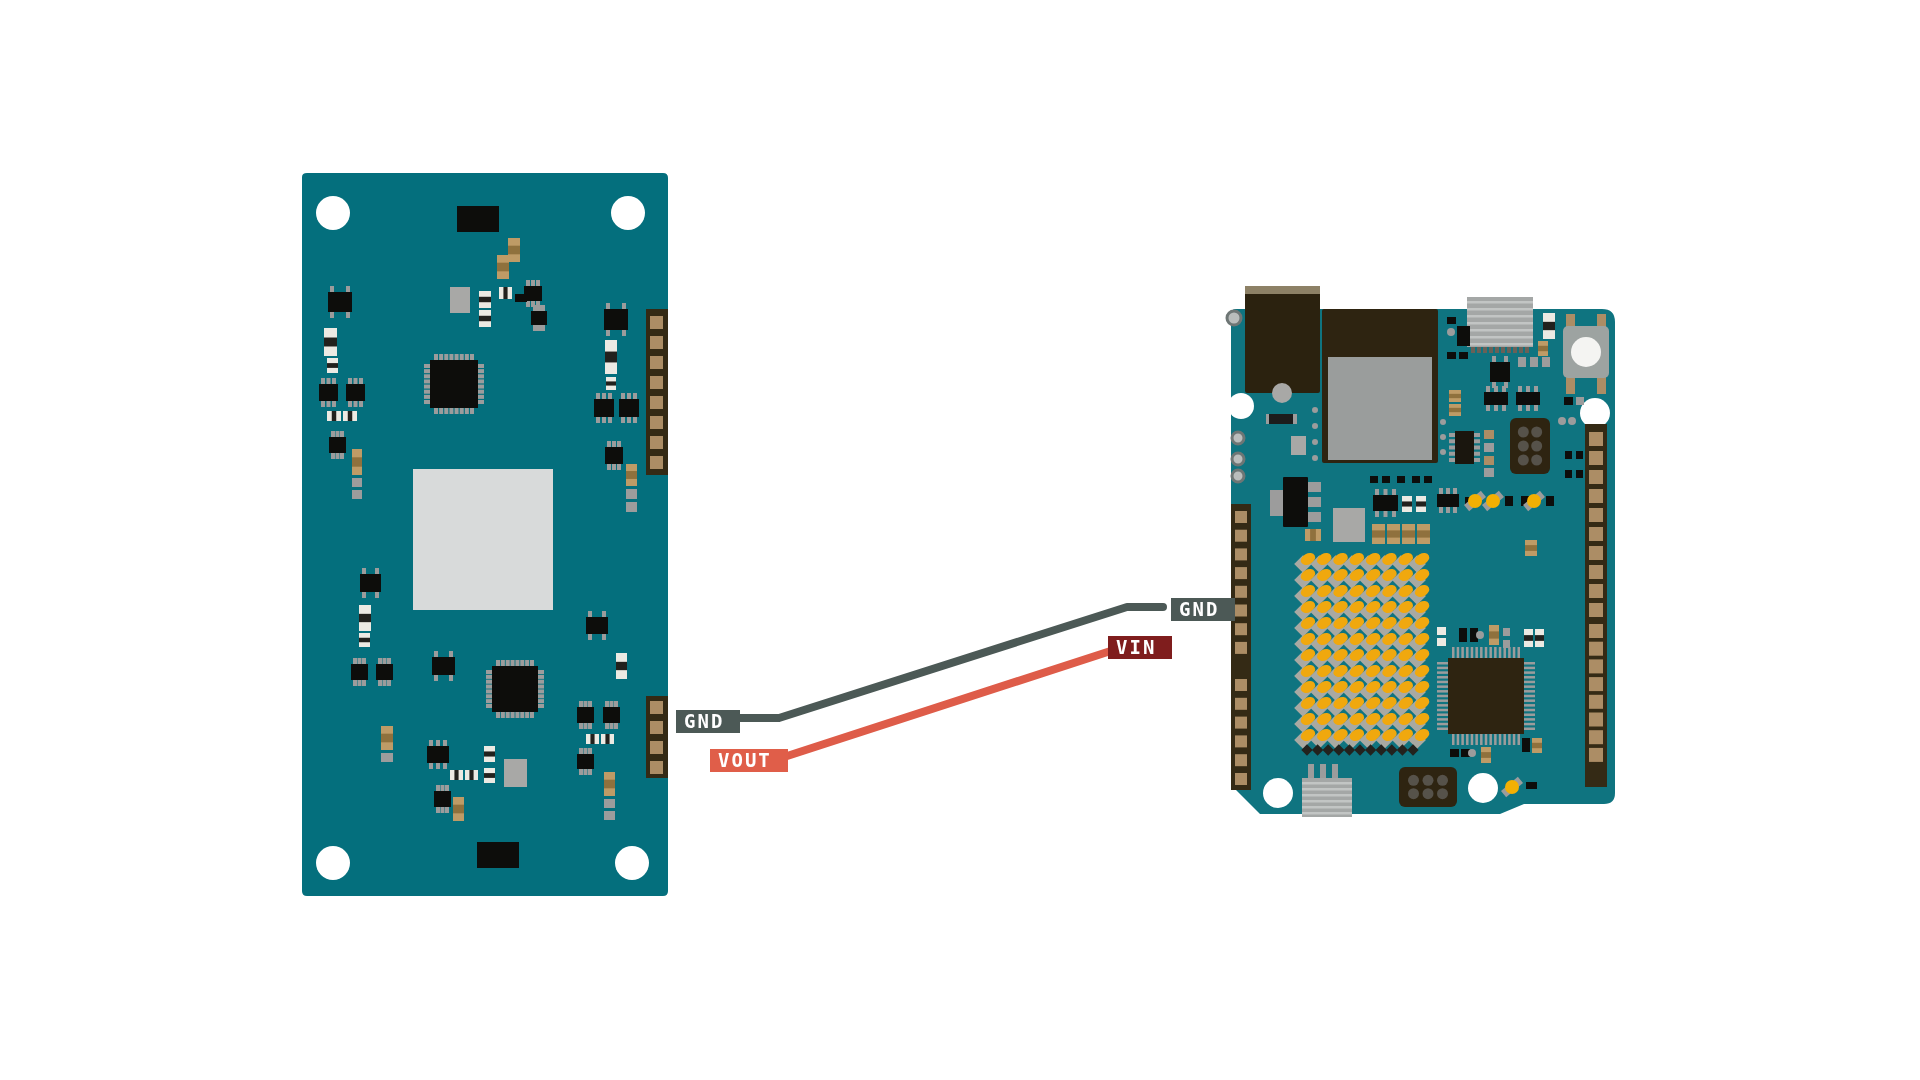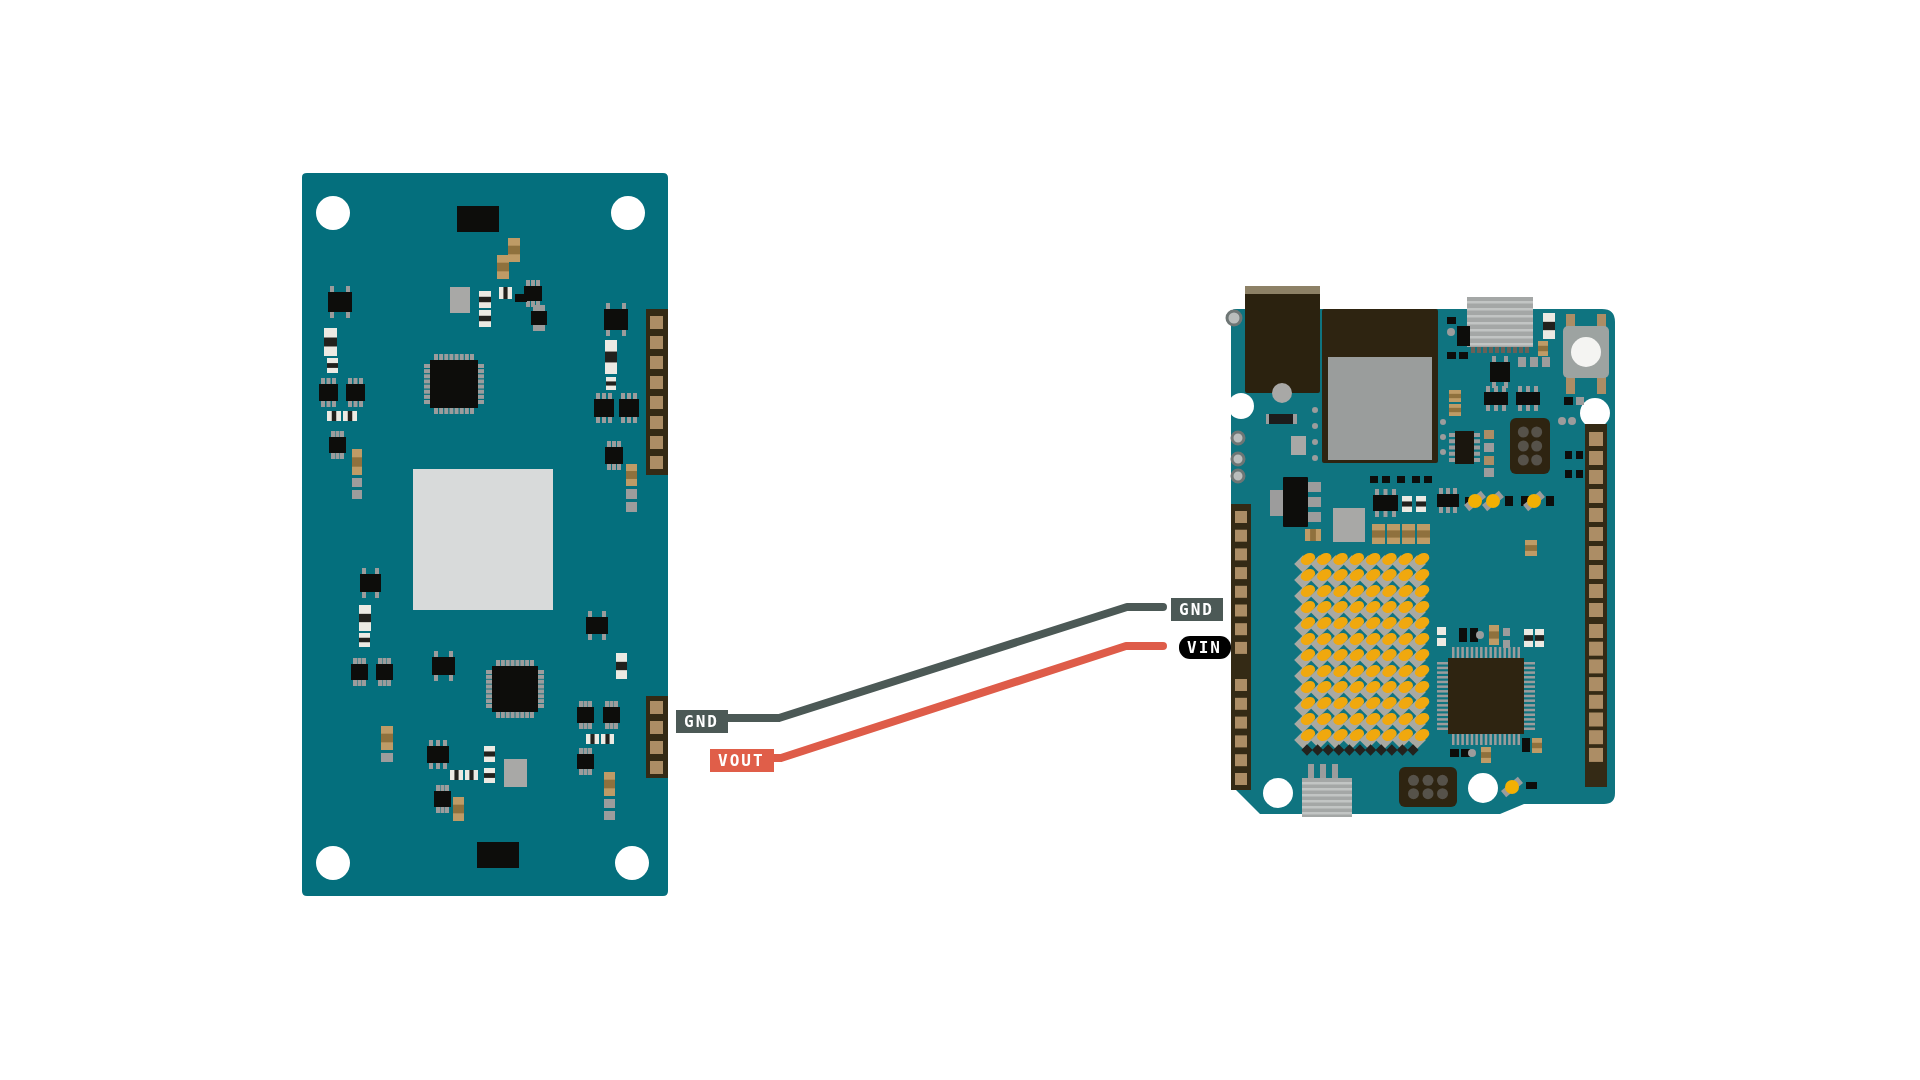--- a/index.html
+++ b/index.html
@@ -1,20 +1,20 @@
 <!DOCTYPE html>
 <html><head>
 <meta charset="utf-8">
 <style>
   html,body{margin:0;padding:0;background:#ffffff;}
   .stage{position:relative;width:1920px;height:1080px;background:#ffffff;overflow:hidden;
          font-family:"DejaVu Sans Mono","Liberation Mono",monospace;}
   #scene-svg{position:absolute;left:0;top:0;}
-  .pin-label{position:absolute;color:#ffffff;font-weight:bold;font-size:16px;line-height:15px;
-             letter-spacing:2px;padding:4px 9px 4px 8px;white-space:nowrap;
+  .pin-label{position:absolute;color:#ffffff;font-weight:bold;font-size:19px;line-height:15px;
+             letter-spacing:2px;padding:4px 16px 4px 8px;white-space:nowrap;
              font-family:"DejaVu Sans Mono","Liberation Mono",monospace;}
 </style>
 </head>
 <body>
 
 <div class="stage">
   <svg id="scene-svg" width="1920" height="1080" viewBox="0 0 1920 1080">
       <g>
         <path d="M302,177 Q302,173 307,173 L663,173 Q668,173 668,178 L668,891 Q668,896 663,896 L307,896 Q302,896 302,891 Z" fill="#046F7D"></path>
         <circle cx="333" cy="213" r="17" fill="#FFFFFF"></circle>
@@ -803,14 +803,14 @@
       </g>
       <g>
         <polyline points="727,718 779,718 1127,607 1163,607" fill="none" stroke="#4C5956" stroke-width="8" stroke-linecap="round" stroke-linejoin="round"></polyline>
         <polyline points="727,758 781,758 1126,646 1163,646" fill="none" stroke="#DE5C49" stroke-width="8" stroke-linecap="round" stroke-linejoin="round"></polyline>
       </g>
     </svg>
 
   <div class="pin-label" id="lbl-left_gnd" style="left: 676px; top: 710px; background: rgb(76, 89, 86);">GND</div>
   <div class="pin-label" id="lbl-left_vout" style="left: 710px; top: 749px; background: rgb(224, 94, 73);">VOUT</div>
   <div class="pin-label" id="lbl-right_gnd" style="left: 1171px; top: 598px; background: rgb(76, 89, 86);">GND</div>
-  <div class="pin-label" id="lbl-right_vin" style="left: 1179px; top: 636px; background: #000000; border-radius: 11px;">VIN</div>
+  <div class="pin-label" id="lbl-right_vin" style="left: 1108px; top: 636px; background: #7f1d1d;">VIN</div>
 </div>
 
 </body></html>

